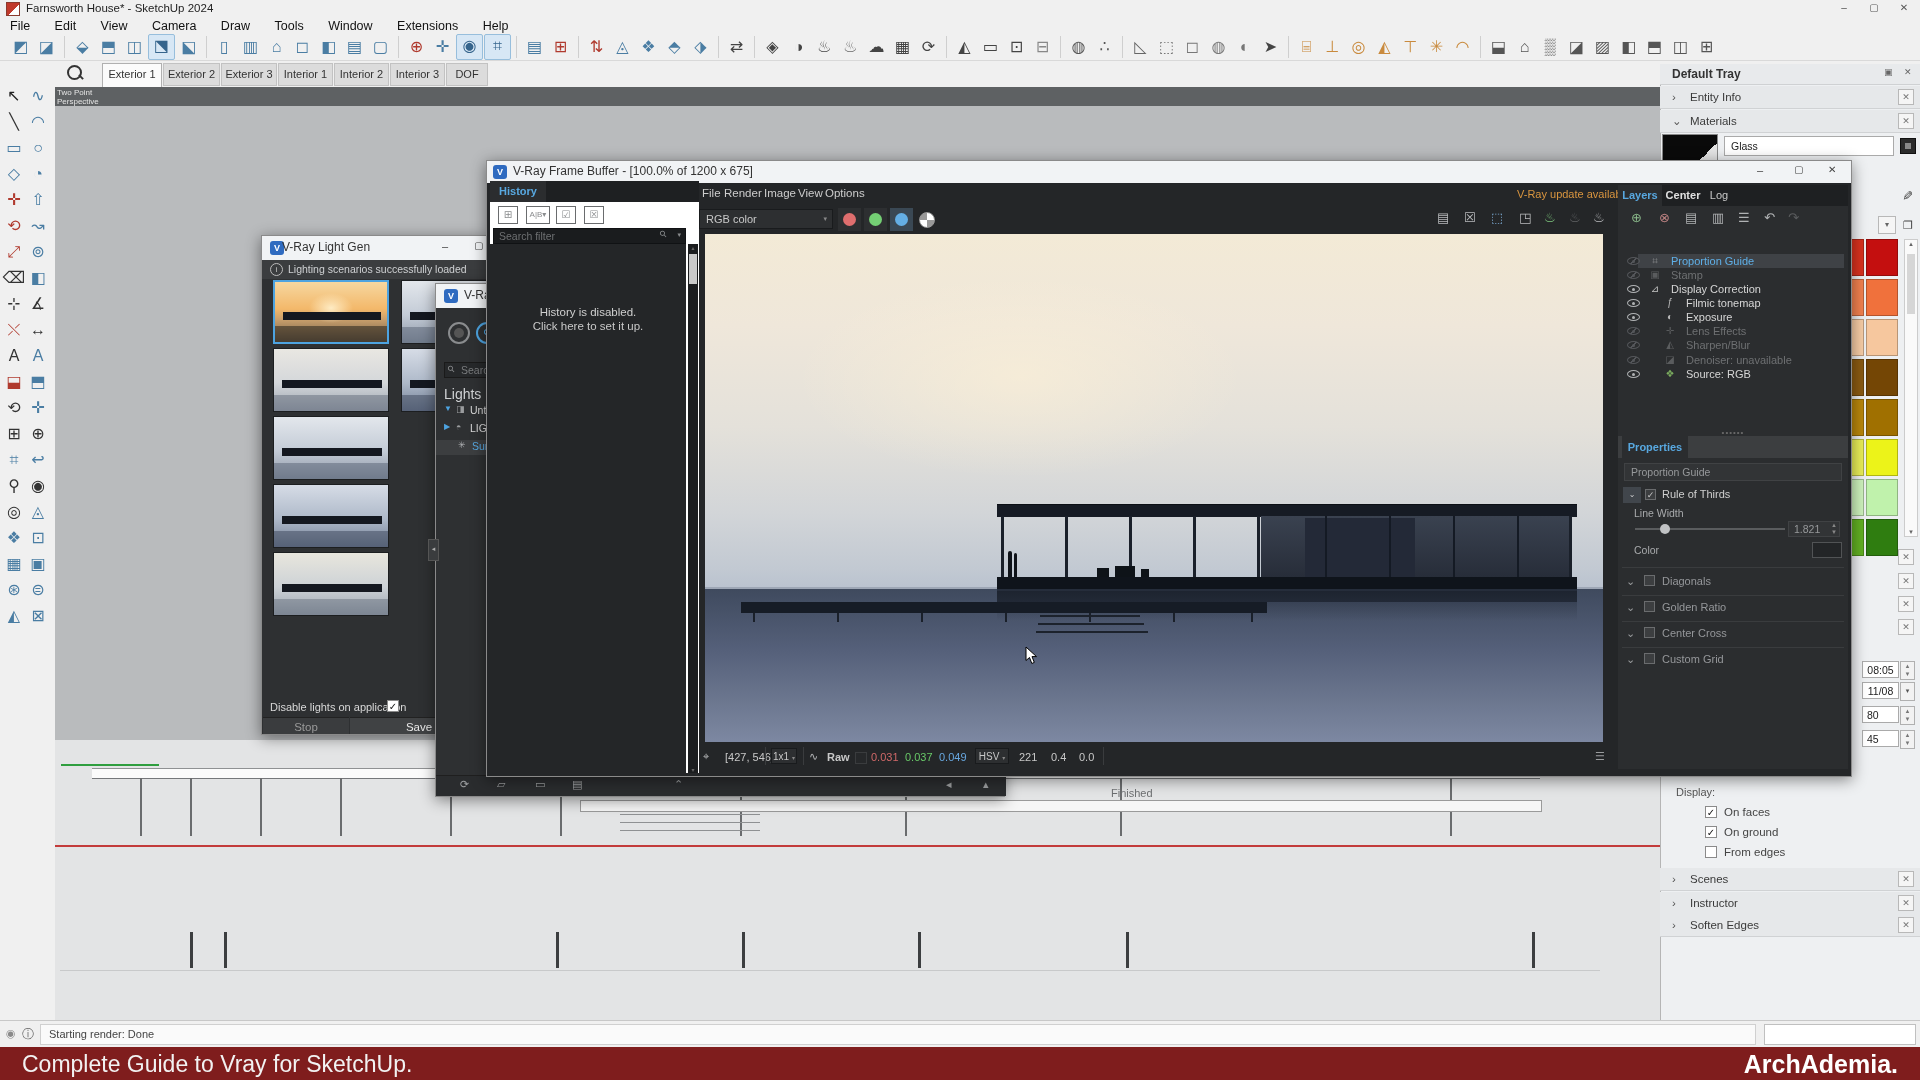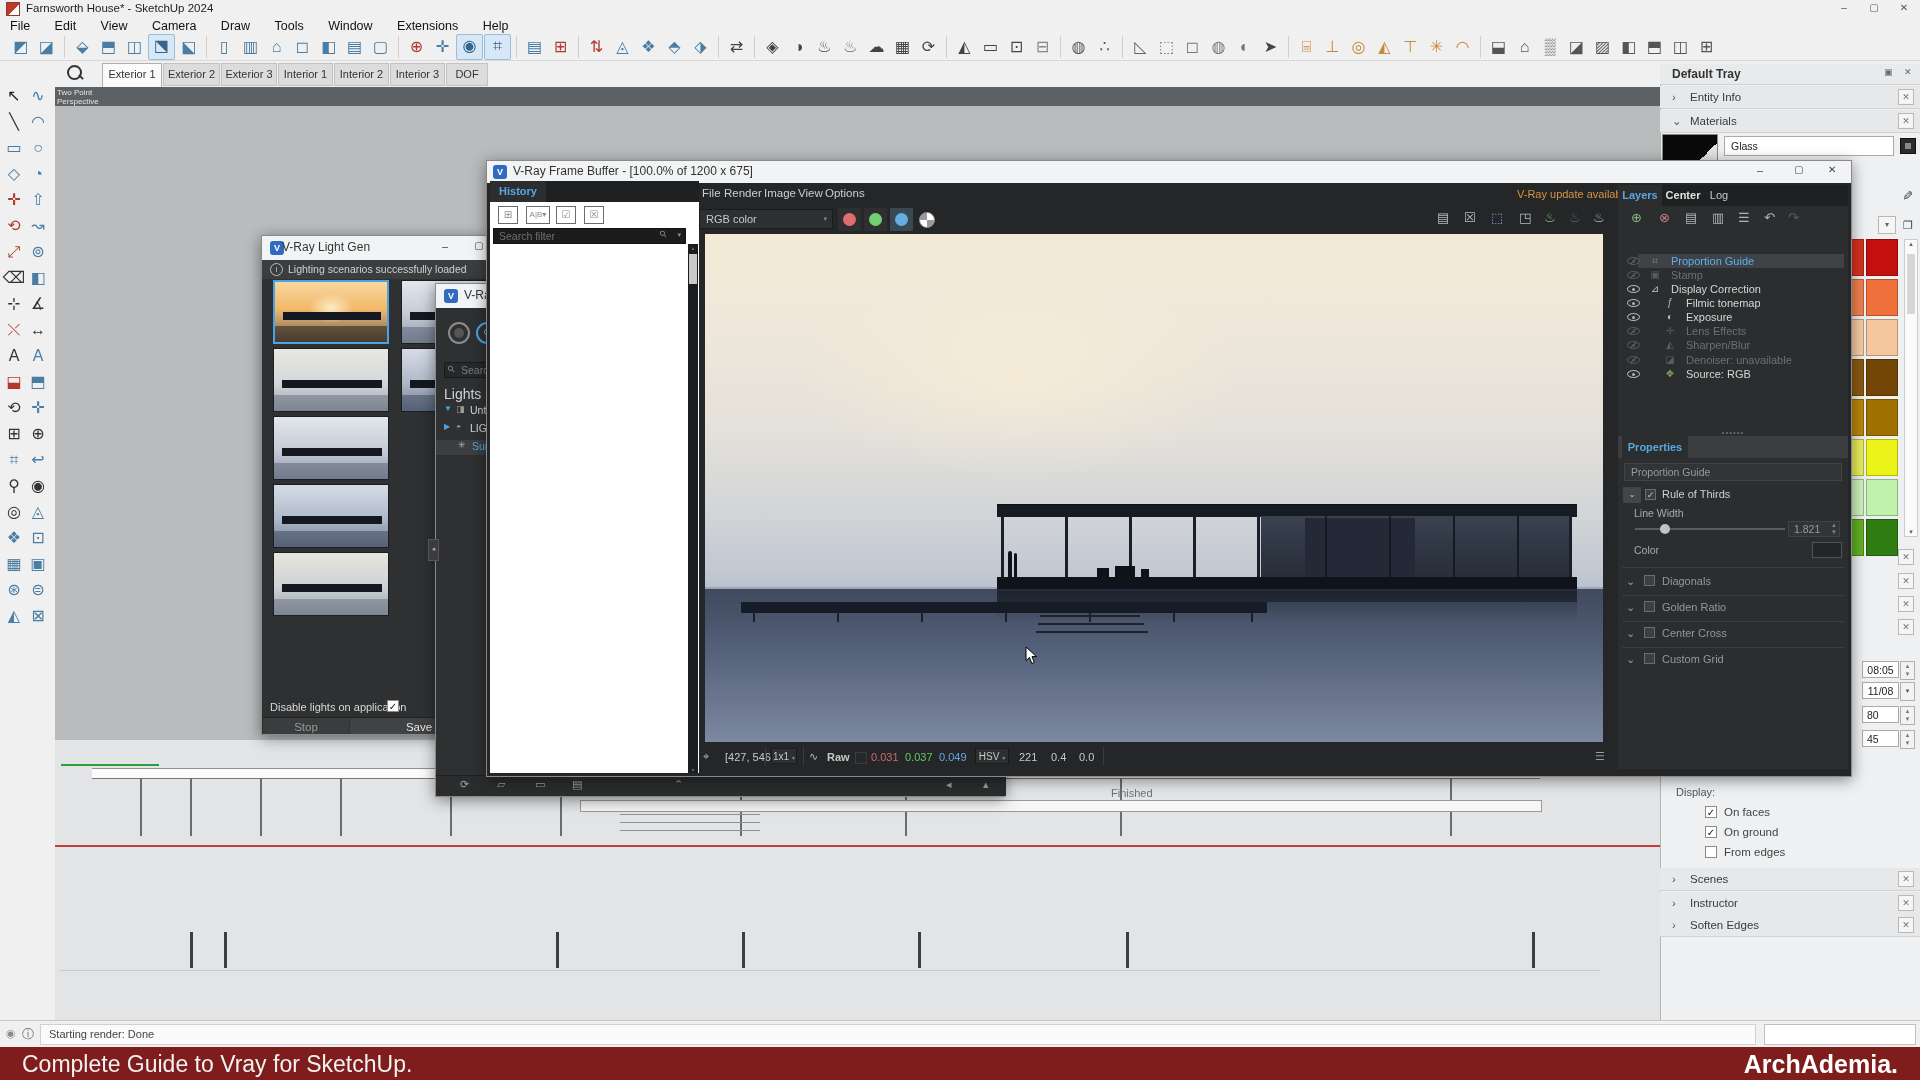--- a/index.html
+++ b/index.html
@@ -458,20 +458,24 @@
         <span style="position:absolute;left:8px;top:4px;width:18px;height:16px;border:1px solid #6a6c6e;font-size:10px;text-align:center;line-height:15px;">⊞</span>
         <span style="position:absolute;left:36px;top:4px;width:22px;height:16px;border:1px solid #6a6c6e;font-size:8px;text-align:center;line-height:15px;">A|B▾</span>
         <span style="position:absolute;left:66px;top:4px;width:18px;height:16px;border:1px solid #6a6c6e;font-size:10px;text-align:center;line-height:15px;">☑</span>
         <span style="position:absolute;left:94px;top:4px;width:18px;height:16px;border:1px solid #6a6c6e;font-size:10px;text-align:center;line-height:15px;">☒</span>
       </div>
       <div style="position:absolute;left:3px;top:47px;width:193px;height:16px;background:#1a1c1e;border:1px solid #101214;box-sizing:border-box;">
         <span style="position:absolute;left:5px;top:1px;font-size:10.5px;color:#6e7072;">Search filter</span>
         <span style="position:absolute;right:18px;top:0px;font-size:9px;color:#8a8c8e;transform:rotate(-45deg);">⚲</span>
         <span style="position:absolute;right:4px;top:2px;font-size:7px;color:#8a8c8e;">▾</span>
       </div>
+      <div style="position:absolute;left:0;top:63px;width:196px;height:529px;background:#242628;">
+        <div style="position:absolute;left:0;top:62px;width:100%;text-align:center;font-size:11.5px;color:#cfcfcf;">History is disabled.</div>
+        <div style="position:absolute;left:0;top:76px;width:100%;text-align:center;font-size:11.5px;color:#c8c8c8;">Click here to set it up.</div>
+      </div>
       <div style="position:absolute;left:198px;top:63px;width:10px;height:529px;background:#1b1d1f;">
         <div style="font-size:6px;color:#666;text-align:center;">▴</div>
         <div style="position:absolute;left:1px;top:10px;width:8px;height:30px;background:#c9c9c9;"></div>
         <div style="position:absolute;bottom:0;width:100%;font-size:6px;color:#666;text-align:center;">▾</div>
       </div>
     </div>
 
     <span style="position:absolute;left:215px;top:26px;font-size:11.5px;color:#cdcdcd;">File</span>
     <span style="position:absolute;left:237px;top:26px;font-size:11.5px;color:#cdcdcd;">Render</span>
     <span style="position:absolute;left:277px;top:26px;font-size:11.5px;color:#cdcdcd;">Image</span>

